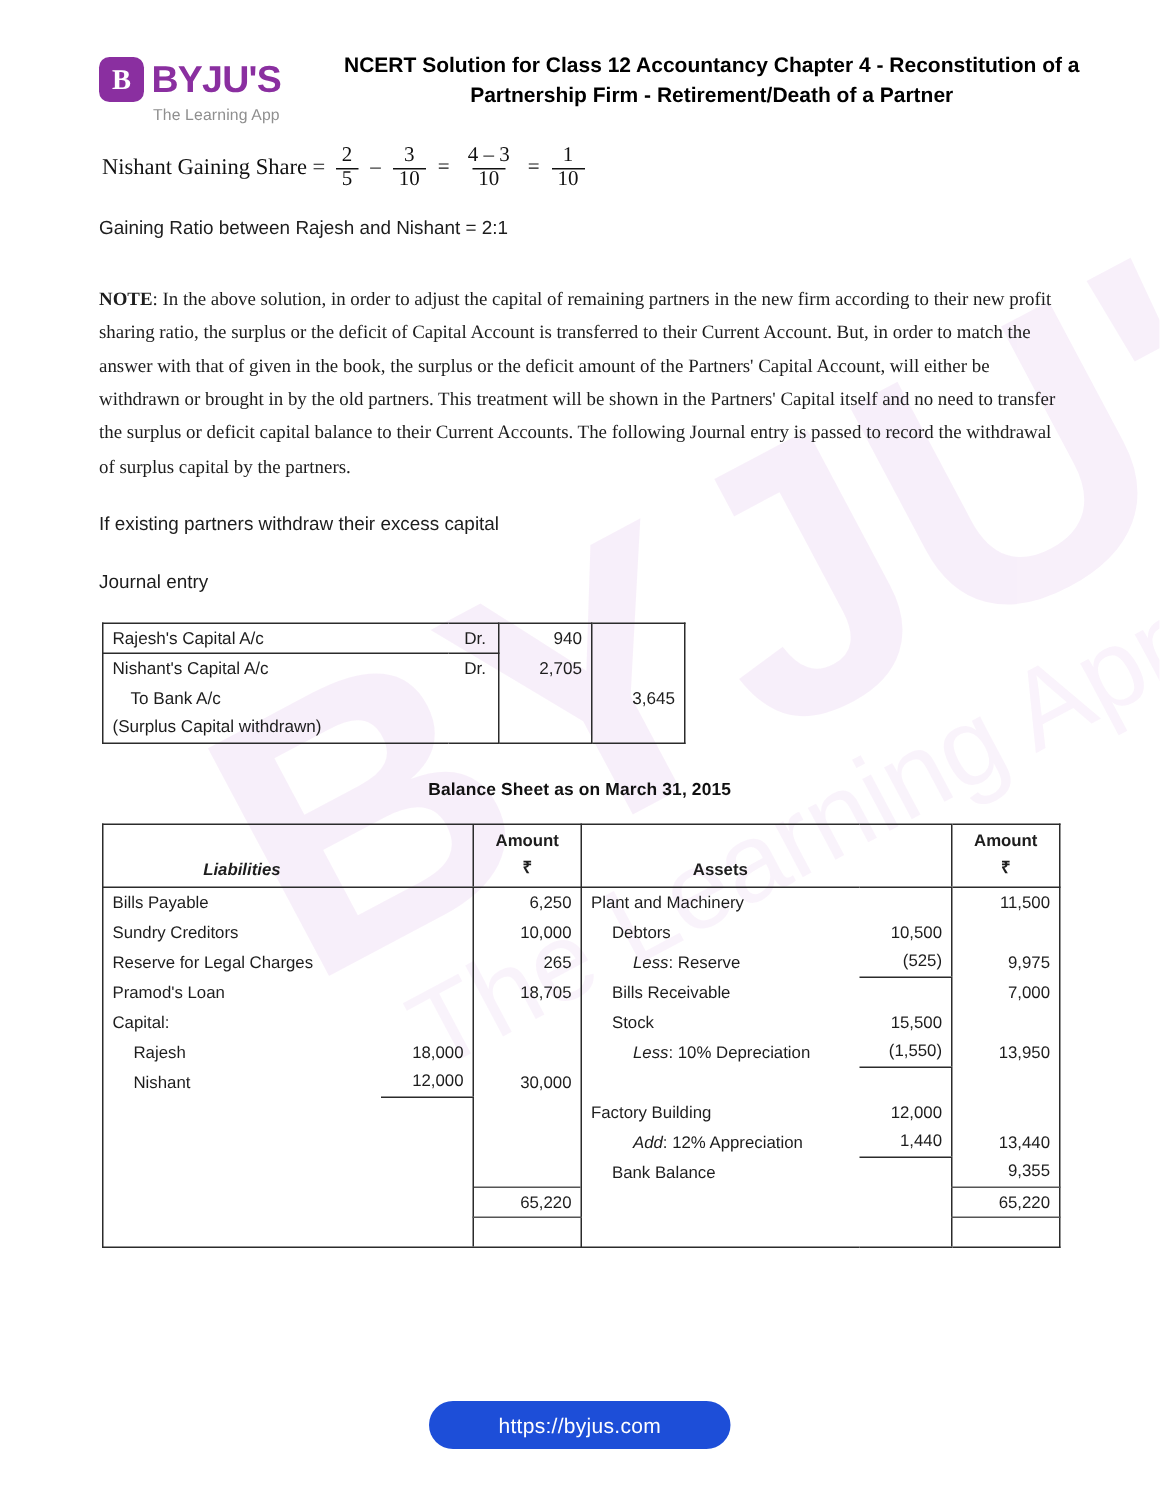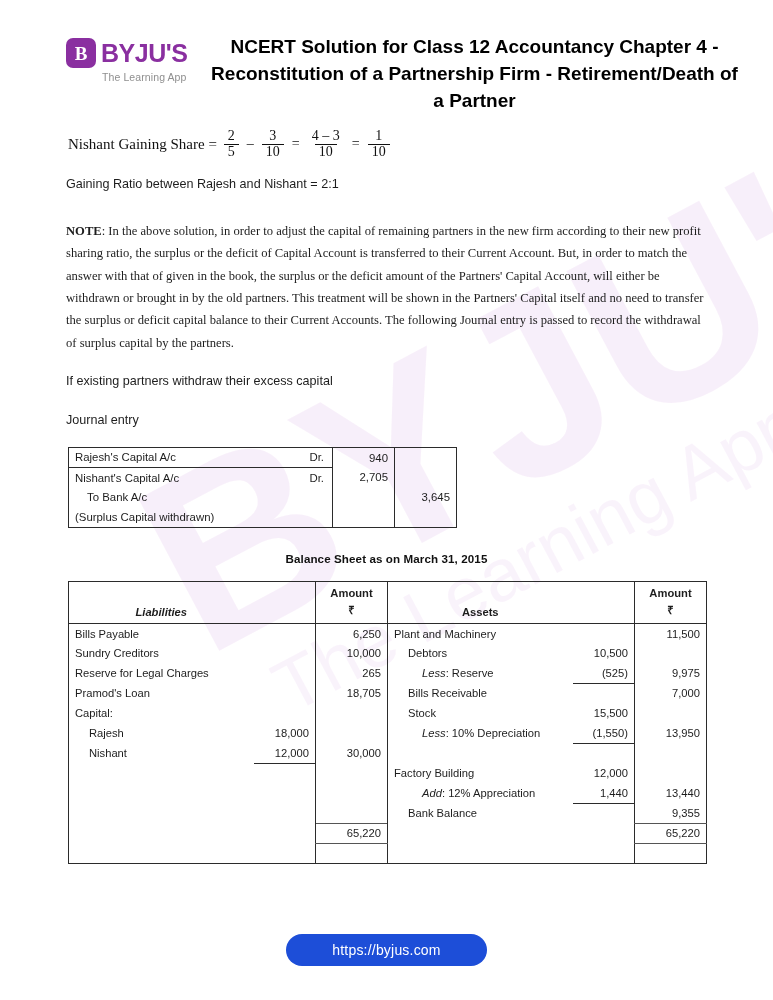--- a/index.html
+++ b/index.html
@@ -75,21 +75,21 @@
   #logo-tagline {
     color: #8f8f8f;
     font-size: 10.5px;
     margin-top: 3px;
     margin-left: 36px;
     letter-spacing: 0.1px;
   }
   #page-title {
     flex: 1;
     text-align: center;
-    font-size: 19px;
+    font-size: 14px;
     font-weight: bold;
     line-height: 1.42;
     color: #000;
     padding: 4px 8px 0 0;
   }
 
   
   #formula {
     margin: 14px 0 0 68px;
     font-family: "Liberation Serif", serif;

